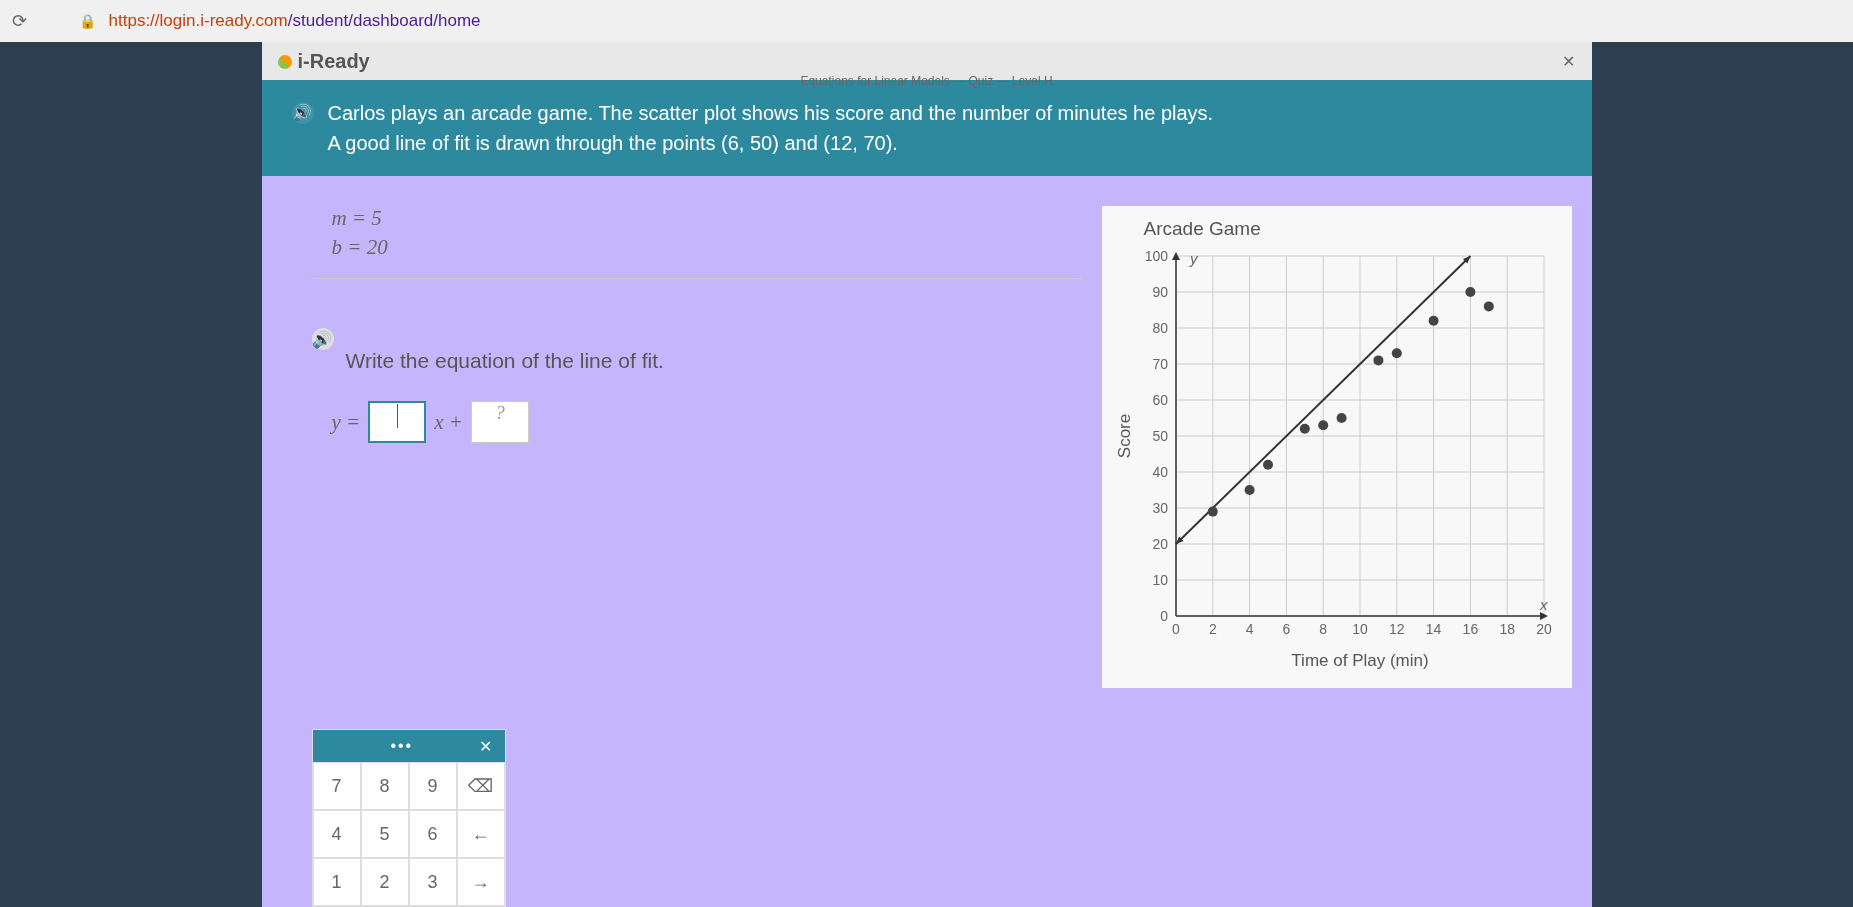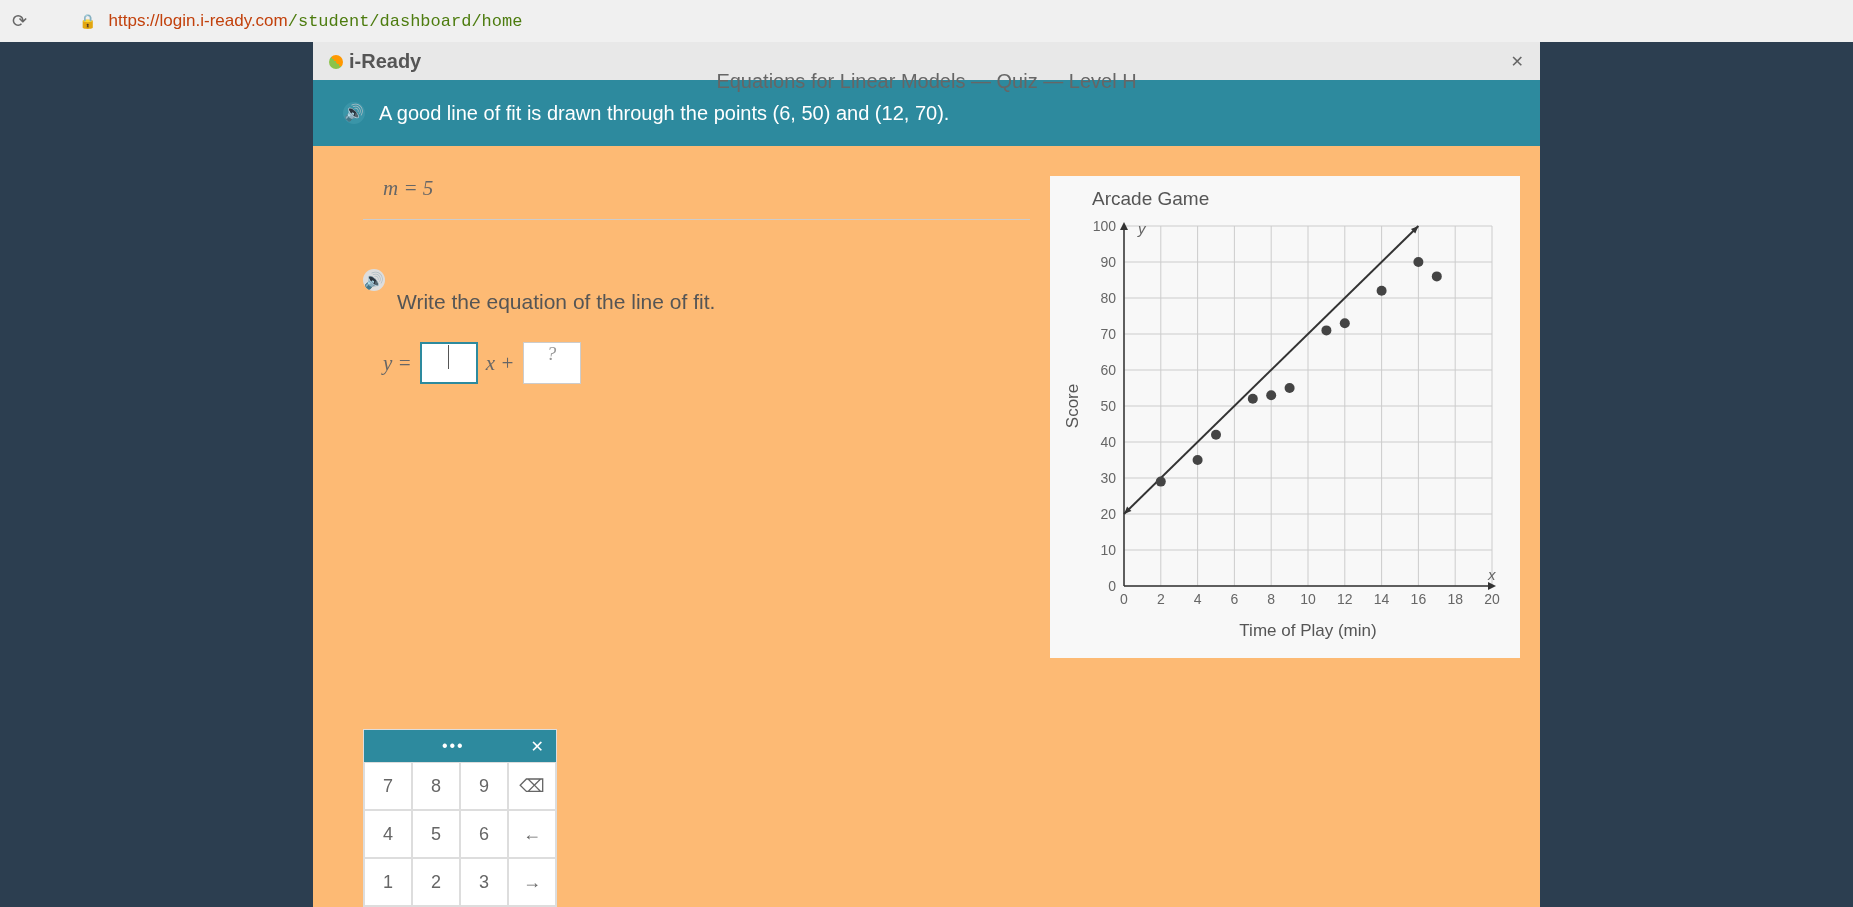--- a/index.html
+++ b/index.html
@@ -26,32 +26,31 @@
     .lock-icon {
       font-size: 14px;
       color: #888;
       margin-left: 40px;
     }
     .url-text {
       color: #c2410c;
       font-size: 17px;
     }
     .url-gray {
-      color: #4d7c0f;
-      font-family: Liberation Mono, monospace;
+      color: #4c1d95;
     }
     .outer-frame {
       background: #2c3e50;
       display: flex;
       justify-content: center;
       height: calc(100% - 42px);
     }
     .app-container {
-      width: 1227px;
-      background: #fdba74;
+      width: 1330px;
+      background: #c4b5fd;
       position: relative;
     }
     .app-header {
       background: #e8e8e8;
       height: 38px;
       display: flex;
       align-items: center;
       padding: 0 16px;
       justify-content: space-between;
     }
@@ -64,21 +63,21 @@
       display: inline-block;
       width: 14px;
       height: 14px;
       background: linear-gradient(45deg, #8bc34a 50%, #ff9800 50%);
       border-radius: 50%;
       margin-right: 6px;
       vertical-align: middle;
     }
     .lesson-title {
       color: #666;
-      font-size: 20px;
+      font-size: 12px;
       position: absolute;
       left: 50%;
       transform: translateX(-50%);
       margin-top: 40px;
     }
     .close-x {
       color: #666;
       font-size: 16px;
       cursor: pointer;
     }
@@ -241,28 +240,30 @@
       <span class="brand">
         <span class="brand-icon"></span><span>i-Ready</span>
       </span>
       <span class="lesson-title">Equations for Linear Models — Quiz — Level H</span>
       <span class="close-x">✕</span>
     </div>
 
     <div class="question-banner">
       <span class="audio-icon">🔊</span>
       <div>
+        <div>Carlos plays an arcade game. The scatter plot shows his score and the number of minutes he plays.</div>
         <div>A good line of fit is drawn through the points (6, 50) and (12, 70).</div>
       </div>
     </div>
 
     <div class="content-area">
       <div class="left-col">
         <div class="given-info">
           <div>m = 5</div>
+          <div>b = 20</div>
         </div>
         <hr class="divider">
         <div class="instruction-row">
           <span class="audio-icon">🔊</span>
           <span class="instruction-text">Write the equation of the line of fit.</span>
         </div>
         <div class="equation-row">
           <span>y =</span>
           <span class="input-box"><span class="cursor-line"></span></span>
           <span>x +</span>

